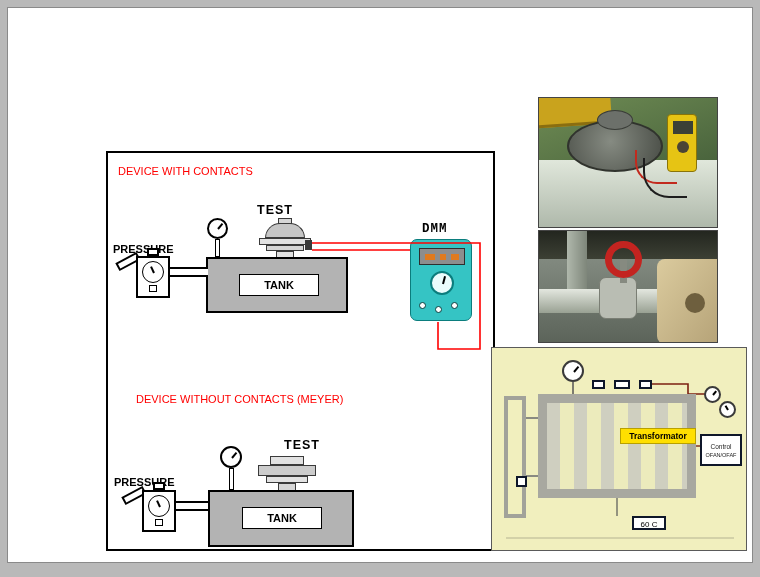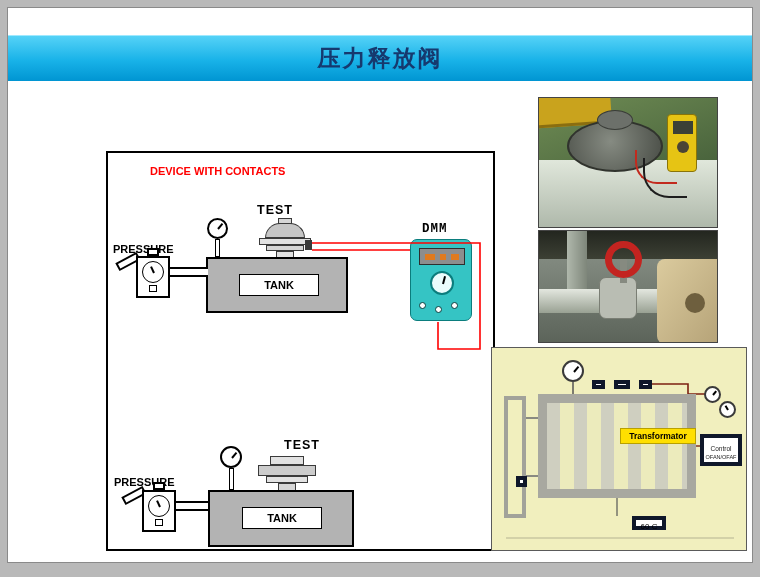--- a/index.html
+++ b/index.html
@@ -6,21 +6,21 @@
   html,body{width:760px;height:577px;}
   #page{position:relative;width:760px;height:577px;background:#b9b9b9;font-family:"Liberation Sans",sans-serif;overflow:hidden;}
   .abs{position:absolute;}
   #slide{left:7px;top:7px;width:746px;height:556px;background:#ffffff;border:1px solid #8a8a8a;}
   #header{left:8px;top:35px;width:744px;height:46px;background:linear-gradient(180deg,#55d2f7 0%,#18b2e8 55%,#0095d2 100%);border-top:1px solid #9fe9ff;}
   #title{width:100%;height:100%;text-align:center;line-height:46px;font-family:"Liberation Serif",serif;font-weight:bold;font-size:23px;color:#16396e;letter-spacing:2px;}
   #subtitle{left:166px;top:97px;width:240px;text-align:center;font-weight:bold;font-size:16px;color:#000;letter-spacing:1px;}
   
   #diagram{left:106px;top:151px;width:389px;height:400px;border:2px solid #000;background:#fff;}
   #diagram .inner{position:absolute;left:0;top:0;width:100%;height:100%;}
-  .seclabel{position:absolute;color:#ff0000;font-weight:bold;font-size:11px;white-space:nowrap;margin-left:32px;}
+  .seclabel{position:absolute;color:#ff0000;font-weight:normal;font-size:11px;white-space:nowrap;}
   .devlabel{position:absolute;font-weight:bold;font-size:12.5px;color:#000;white-space:nowrap;letter-spacing:1px;}
   .smlabel{position:absolute;font-weight:bold;font-size:11px;color:#000;white-space:nowrap;}
   .tankbox{position:absolute;background:#b3b3b3;border:2px solid #000;}
   .tanklabel{position:absolute;background:#fff;border:1px solid #000;font-weight:bold;font-size:11px;text-align:center;line-height:20px;}
   .gauge{position:absolute;border:2px solid #000;border-radius:50%;background:#fff;}
   .needle{position:absolute;left:48%;bottom:46%;width:2px;height:7px;background:#000;transform-origin:bottom center;transform:rotate(40deg);}
   .stem{position:absolute;background:#fff;border:1px solid #000;}
   .metal{position:absolute;background:#d6d6d6;border:1px solid #3a3a3a;}
   .pump{position:absolute;background:#fff;border:2px solid #000;}
   .pipe{position:absolute;background:#fff;border-top:2px solid #000;border-bottom:2px solid #000;}
@@ -33,34 +33,31 @@
   .port{position:absolute;width:7px;height:7px;border:1px solid #063f3f;border-radius:50%;background:#fff;}
   
   .photo{position:absolute;overflow:hidden;border:1px solid #444;}
   #photo1{left:538px;top:97px;width:180px;height:131px;background:linear-gradient(160deg,#6f8c54 0%,#47613b 70%);}
   #photo2{left:538px;top:230px;width:180px;height:113px;background:linear-gradient(180deg,#8e968c 0%,#5c645a 100%);}
   
   #tpanel{left:491px;top:347px;width:256px;height:204px;background:#f1efbe;border:1px solid #5a5a5a;overflow:hidden;}
   #ttank{position:absolute;left:46px;top:46px;width:158px;height:104px;border:9px solid #a8a8a0;background:repeating-linear-gradient(90deg,#cfcfc0 0 13px,#ecebbc 13px 27px);}
   #tradiator{position:absolute;left:12px;top:48px;width:22px;height:122px;border:4px solid #a2a29a;background:#f1efbe;}
   #tlabel{position:absolute;left:128px;top:80px;width:76px;height:16px;background:#ffdf00;border:1px solid #b8a000;color:#000;font-weight:bold;font-size:8.5px;text-align:center;line-height:15px;z-index:3;}
-  .panelbox{position:absolute;background:#fff;border:4px solid #0f172a;}
+  .panelbox{position:absolute;background:#fff;border:2px solid #0f172a;}
   #ctrlbox{left:208px;top:86px;width:42px;height:32px;text-align:center;font-size:6.5px;line-height:9px;padding-top:6px;color:#222;z-index:3;}
   #tempbox{left:140px;top:168px;width:34px;height:14px;text-align:center;font-size:8px;line-height:13px;color:#000;z-index:3;}
   .tgauge{position:absolute;border:2px solid #3a3a3a;border-radius:50%;background:#fff;z-index:3;}
 </style>
 </head>
 <body>
 
 <div id="page">
   <div id="slide" class="abs"></div>
 
-  <div id="header" class="abs">
-    <div id="title">压力释放阀</div>
-  </div>
 
   <div id="diagram" class="abs">
     <div class="inner">
 
       <div class="seclabel" style="left:10px;top:12px;">DEVICE WITH CONTACTS</div>
 
       <div class="devlabel" style="left:149px;top:50px;">TEST</div>
 
       <div>
         <div class="metal" style="left:170px;top:65px;width:14px;height:6px;"></div>
@@ -104,20 +101,21 @@
         <div class="port" style="left:8px;top:62px;"></div>
         <div class="port" style="left:24px;top:66px;"></div>
         <div class="port" style="left:40px;top:62px;"></div>
       </div>
 
       <svg class="wires" width="389" height="400">
         <polyline points="204,90 372,90 372,196 330,196 330,169" fill="none" stroke="#ff0000" stroke-width="1.6"></polyline>
         <polyline points="204,97 302,97" fill="none" stroke="#ff0000" stroke-width="1.6"></polyline>
       </svg>
 
+      <div class="seclabel" style="left:28px;top:240px;">DEVICE WITHOUT CONTACTS (MEYER)</div>
 
       <div class="devlabel" style="left:176px;top:285px;">TEST</div>
 
       <div>
         <div class="metal" style="left:162px;top:303px;width:34px;height:9px;background:#e2e2e2;"></div>
         <div class="metal" style="left:150px;top:312px;width:58px;height:11px;background:#cccccc;"></div>
         <div class="metal" style="left:158px;top:323px;width:42px;height:7px;background:#e2e2e2;"></div>
         <div class="metal" style="left:170px;top:330px;width:18px;height:8px;"></div>
       </div>
 

